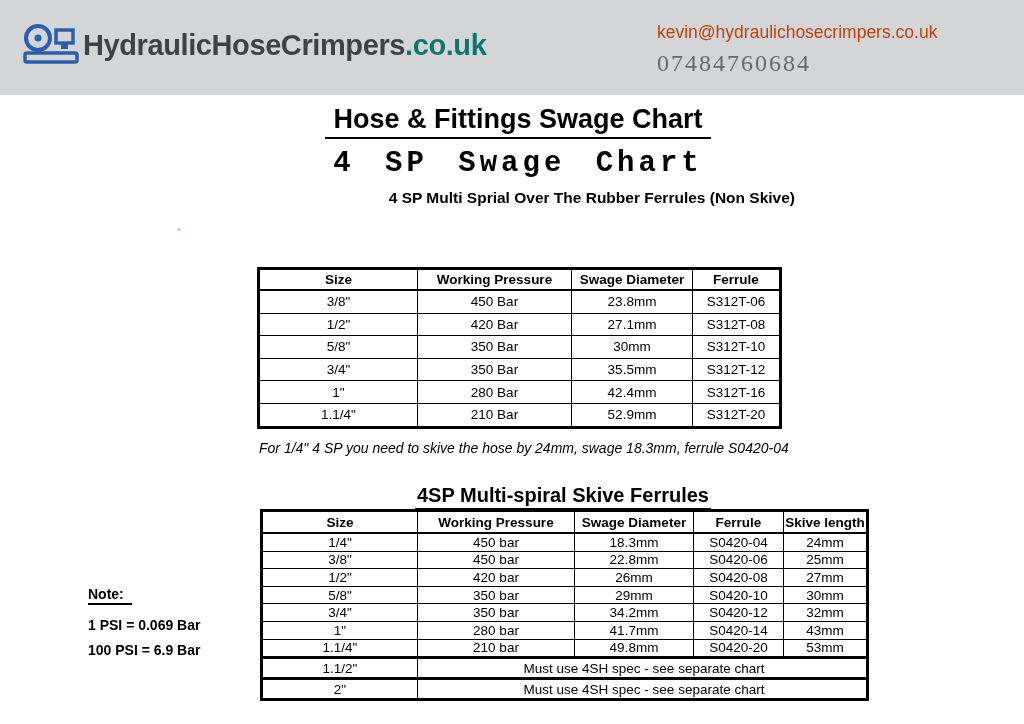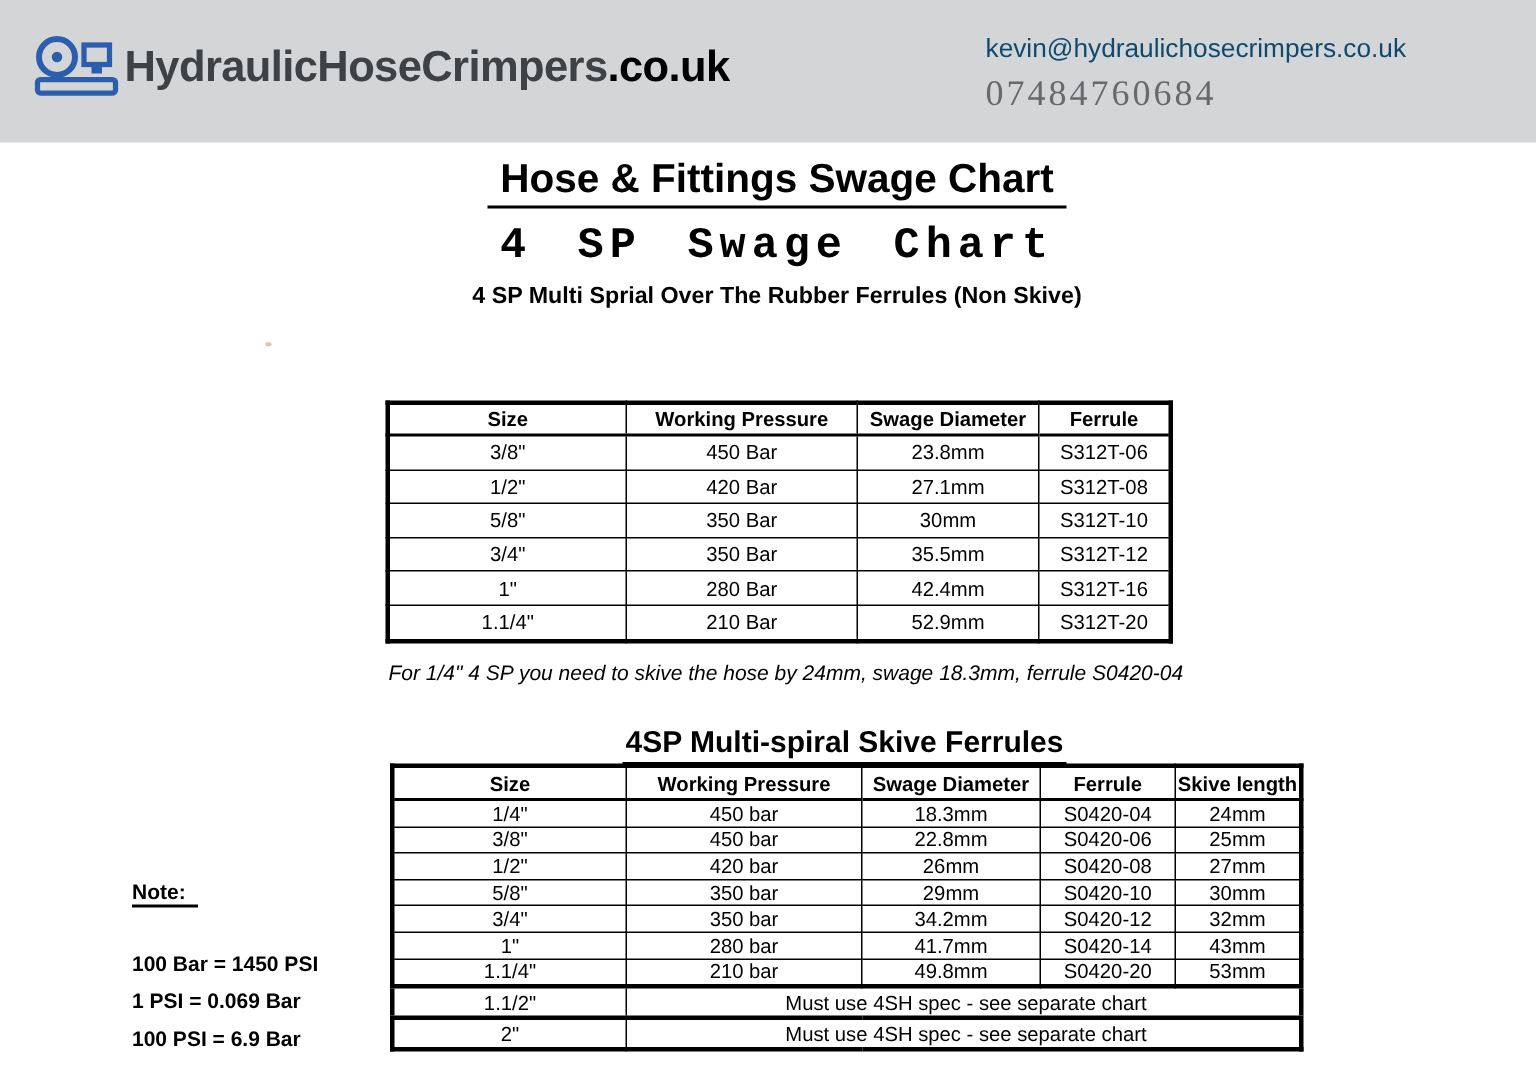--- a/index.html
+++ b/index.html
@@ -4,32 +4,32 @@
 <style>
   html,body{margin:0;padding:0;background:#ffffff;}
   body{width:1024px;height:724px;font-family:"Liberation Sans",sans-serif;color:#000;}
   .page{position:relative;width:1024px;height:724px;overflow:hidden;background:#ffffff;}
 
   
   .topbar{position:absolute;left:0;top:0;width:1024px;height:95px;background:#d4d5d7;}
   .logo{position:absolute;left:22px;top:22px;display:flex;align-items:center;}
   .logo-icon{display:inline-block;margin-right:3px;line-height:0;}
   .logo-text{font-size:29px;font-weight:600;letter-spacing:-0.4px;color:#3f4245;white-space:nowrap;}
-  .logo-suffix{color:#000000;}
+  .logo-suffix{color:#0f766e;}
   .contact{position:absolute;left:657px;top:22px;}
-  .email{font-size:17.5px;font-weight:500;color:#0c4a6e;}
+  .email{font-size:17.5px;font-weight:500;color:#c2410c;}
   .phone{font-size:24px;font-weight:500;color:#67696c;letter-spacing:2px;margin-top:7px;font-family:Liberation Serif, serif;}
 
   
   .titleband{position:absolute;left:257px;top:0;width:522px;text-align:center;}
   .doc-title{position:absolute;top:104px;left:0;width:100%;font-size:27px;font-weight:700;}
   .doc-title span{display:inline-block;border-bottom:2.5px solid #000;padding:0 8px 2px 8px;}
   .big-title{position:absolute;top:147px;left:0;width:100%;font-family:Liberation Mono, monospace;
              font-size:29px;font-weight:600;letter-spacing:4px;word-spacing:9px;white-space:nowrap;}
-  .subtitle{position:absolute;top:189px;left:0;width:100%;font-size:15.5px;font-weight:700;white-space:nowrap;}
+  .subtitle{position:absolute;top:189px;left:16px;width:100%;font-size:15.5px;font-weight:700;white-space:nowrap;text-align:right;}
 
   
   table{border-collapse:collapse;table-layout:fixed;}
   td,th{vertical-align:middle;overflow:hidden;white-space:nowrap;}
   .t1{position:absolute;left:257px;top:267px;width:522px;border:3px solid #000;}
   .t1 th{border:1.8px solid #000;border-bottom:2.5px solid #000;font-size:13.5px;font-weight:700;height:19px;text-align:center;padding:0;}
   .t1 td{border:1.8px solid #000;font-size:13.5px;height:21.6px;text-align:center;padding:0;}
 
   .footnote{position:absolute;left:259px;top:440px;font-size:14px;font-style:italic;white-space:nowrap;}
 
@@ -37,21 +37,21 @@
   .sec2-title span{display:inline-block;border-bottom:2.5px solid #000;padding:0 2px 1px 2px;}
 
   .t2{position:absolute;left:260px;top:509px;width:606px;border:3px solid #000;}
   .t2 th{border:1.8px solid #000;border-bottom:2.5px solid #000;font-size:13.5px;font-weight:700;height:20px;text-align:center;padding:0;}
   .t2 td{border:1.8px solid #000;font-size:13.5px;height:16.6px;text-align:center;padding:0;}
   .t2 tr.special td{border-top:3px solid #000;height:18px;}
   .t2 td.merged{text-align:center;padding-left:4px;}
 
   
   .notes{position:absolute;left:88px;top:586px;font-size:14px;font-weight:700;}
-  .notes-heading{display:inline-block;border-bottom:2px solid #000;padding-right:8px;padding-bottom:1px;margin-bottom:25px;}
+  .notes-heading{display:inline-block;border-bottom:2px solid #000;padding-right:8px;padding-bottom:1px;margin-bottom:8px;}
   .notes-line{height:25px;line-height:25px;white-space:nowrap;}
 
   .speck{position:absolute;left:177px;top:228px;width:4px;height:3px;border-radius:50%;background:#eab2a2;opacity:.85;}
 </style>
 </head>
 <body>
 
 <div class="page">
 
   <div class="topbar">
@@ -213,18 +213,17 @@
       </tr>
       <tr class="special">
         <td>2"</td>
         <td class="merged" colspan="4">Must use 4SH spec - see separate chart</td>
       </tr>
     </tbody>
   </table>
 
   <div class="notes">
     <div><span class="notes-heading">Note:</span></div>
-    <div class="notes-line">100 Bar = 1450 PSI</div>
     <div class="notes-line">1 PSI = 0.069 Bar</div>
     <div class="notes-line">100 PSI = 6.9 Bar</div>
   </div>
 
 </div>
 
 </body></html>

